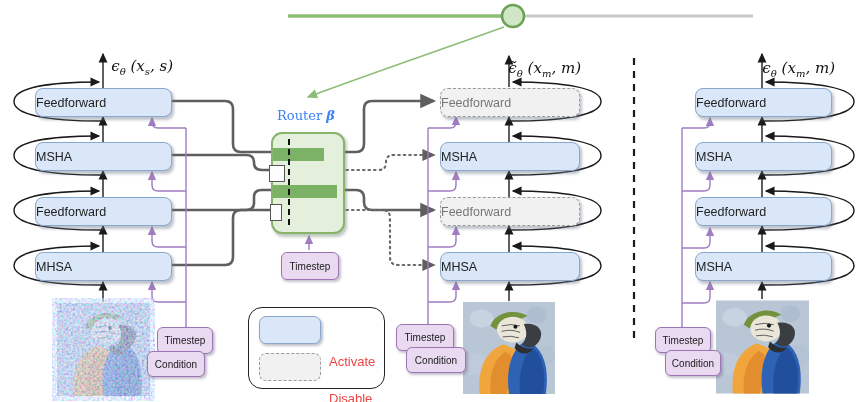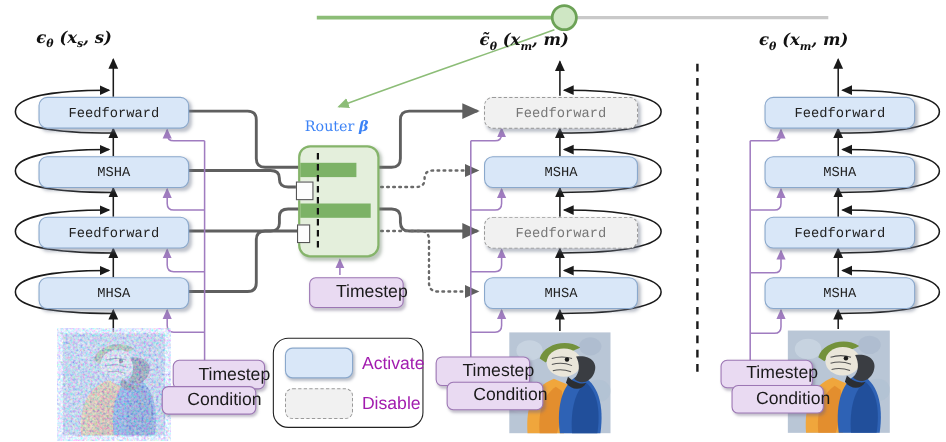--- a/index.html
+++ b/index.html
@@ -1,49 +1,49 @@
 <!DOCTYPE html>
 <html><head>
 <meta charset="utf-8">
 <style>
   html,body{margin:0;padding:0;background:#fff;}
   #stage{position:relative;width:860px;height:402px;background:#fff;overflow:hidden;
          font-family:"Liberation Sans",sans-serif;}
   #stage svg.wires{position:absolute;left:0;top:0;width:860px;height:402px;}
 
-  .blk{position:absolute;height:27px;border-radius:8px;display:flex;align-items:center;justify-content:center;
-       font-size:12.5px;color:#222;box-shadow:2px 2.5px 3px rgba(110,120,140,.45);font-family:Liberation Mono, monospace;}
+  .blk{position:absolute;height:27px;border-radius:8px;display:flex;align-items:center;justify-content:flex-start;
+       font-size:12.5px;color:#222;box-shadow:2px 2.5px 3px rgba(110,120,140,.45);}
   .blk.active{background:#d9e7f8;border:1.3px solid #8aa8cc;}
   .blk.disabled{background:#f1f1f1;border:1.4px dashed #9a9a9a;color:#777;}
 
   .pbox{position:absolute;height:24px;background:#e9daf2;border:1.3px solid #9c76b4;border-radius:6px;
-        display:flex;align-items:center;justify-content:center;font-size:16px;color:#1a1a1a;
-        box-shadow:1.5px 2px 2.5px rgba(110,100,130,.4);padding-left:28px;}
+        display:flex;align-items:center;justify-content:center;font-size:10px;color:#1a1a1a;
+        box-shadow:1.5px 2px 2.5px rgba(110,100,130,.4);}
 
   .router{position:absolute;left:271px;top:132px;width:70px;height:98px;background:#e4efdc;
           border:2px solid #85b46a;border-radius:11px;box-shadow:2px 2.5px 3px rgba(110,130,110,.45);}
   .router-dash{position:absolute;left:15px;top:5px;height:86px;width:0;border-left:2.2px dashed #111;}
   .rbar{position:absolute;}
   .rbar.green{background:#7cb266;}
   .rbar.empty{background:#fdfdfd;border:1.5px solid #555;}
 
   .router-label{position:absolute;left:268px;top:108px;width:76px;text-align:center;
                 font-family:"DejaVu Serif",serif;font-size:13px;color:#3b82f6;}
   .router-label i{font-weight:bold;}
 
-  .formula{position:absolute;font-family:"DejaVu Serif",serif;font-style:italic;font-weight:bold;
-           font-size:15px;color:#111;text-align:left;}
+  .formula{position:absolute;font-family:"DejaVu Serif",serif;font-style:italic;font-weight:normal;
+           font-size:15px;color:#111;text-align:right;margin-top:32px;}
   .formula sub{font-size:10px;}
 
   .legend{position:absolute;left:248px;top:307px;width:135px;height:80px;border:1.6px solid #222;
           border-radius:14px;background:#fff;}
   .lg-sw{position:absolute;left:10px;width:60px;height:26px;border-radius:7px;}
   .lg-sw.activate{top:8px;background:#d9e7f8;border:1.3px solid #8aa8cc;box-shadow:1.5px 2px 2.5px rgba(110,120,140,.45);}
   .lg-sw.disable{top:45px;background:#f1f1f1;border:1.4px dashed #9a9a9a;}
-  .lg-lbl{position:absolute;left:80px;width:52px;font-size:16px;color:#a21caf;}
+  .lg-lbl{position:absolute;left:80px;width:52px;font-size:13px;color:#ef4444;margin-top:32px;}
   .lg-lbl.a{top:14px;} .lg-lbl.d{top:51px;}
 </style>
 </head>
 <body>
 
 <div id="stage">
 
   <svg class="wires" viewBox="0 0 860 402">
     <defs>
       <marker id="ab" viewBox="0 0 8 8" refX="6.5" refY="4" markerWidth="7.5" markerHeight="7.5" orient="auto">

